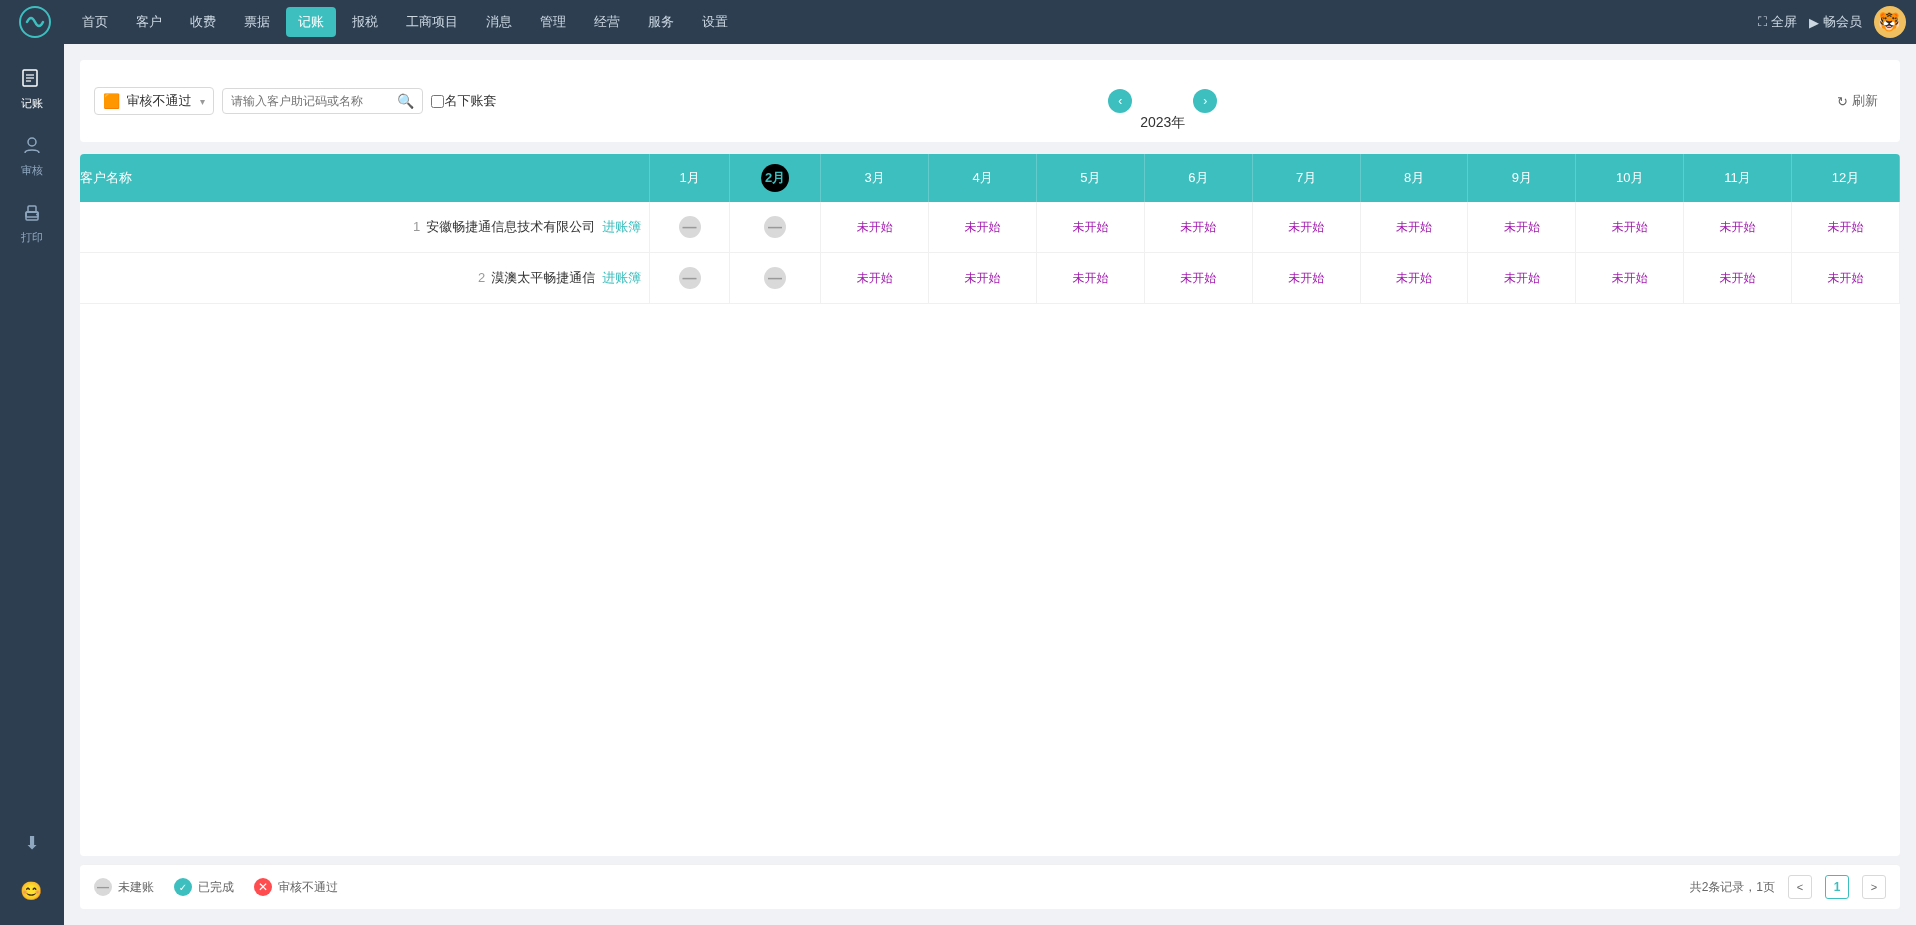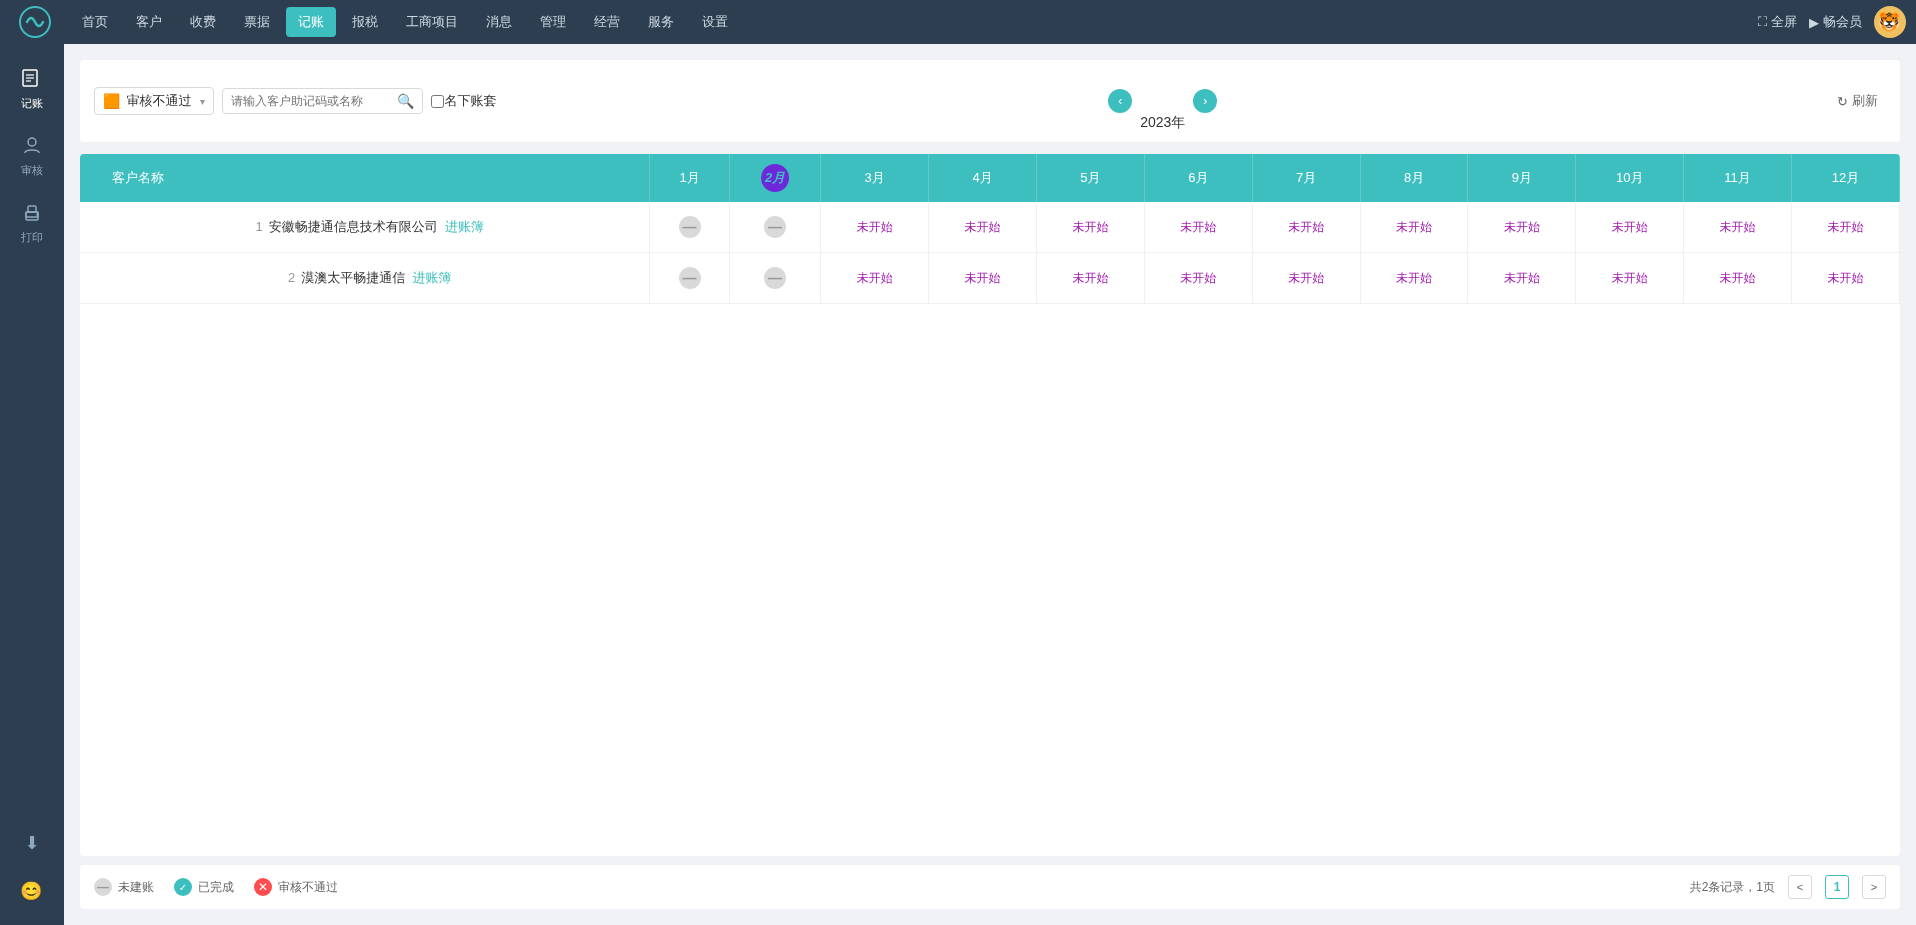--- a/index.html
+++ b/index.html
@@ -235,43 +235,42 @@
       font-weight: 500;
       font-size: 13px;
       border-right: 1px solid rgba(255,255,255,0.2);
     }
     thead th:first-child {
       text-align: left;
       padding-left: 16px;
       min-width: 280px;
     }
     .month-header.current {
-      background: #6d28d9;
+      background: #000000;
       color: #3dbfbf;
       border-radius: 50%;
       width: 28px;
       height: 28px;
       display: inline-flex;
       align-items: center;
       justify-content: center;
       font-weight: 600;
-      font-style: italic;
     }
     tbody tr {
       border-bottom: 1px solid #f0f0f0;
     }
     tbody td {
       padding: 14px 8px;
       text-align: center;
       font-size: 13px;
       color: #666;
       border-right: 1px solid #f0f0f0;
     }
     tbody td:first-child {
-      text-align: center;
+      text-align: right;
       padding-left: 18px;
     }
     .row-num { color: #999; margin-right: 6px; }
     .client-name { color: #333; }
     .enter-link { color: #3dbfbf; cursor: pointer; font-size: 13px; }
     .status-not-started { color: #a21caf; font-size: 12px; }
     .status-dash {
       display: inline-flex;
       align-items: center;
       justify-content: center;
@@ -480,21 +479,21 @@
       <div class="refresh-btn">
         <span>↻</span>
         <span>刷新</span>
       </div>
     </div>
 
     <div class="table-wrap">
       <table>
         <thead>
           <tr>
-            <th style="text-align:left; padding-left:32px;">客户名称</th>
+            <th style="text-align:left; padding-left:0;">客户名称</th>
             <th><span>1月</span></th>
             <th><span class="month-header current">2月</span></th>
             <th>3月</th>
             <th>4月</th>
             <th>5月</th>
             <th>6月</th>
             <th>7月</th>
             <th>8月</th>
             <th>9月</th>
             <th>10月</th>

